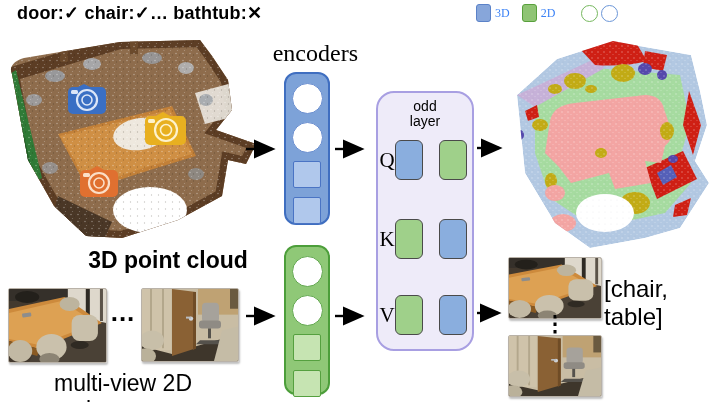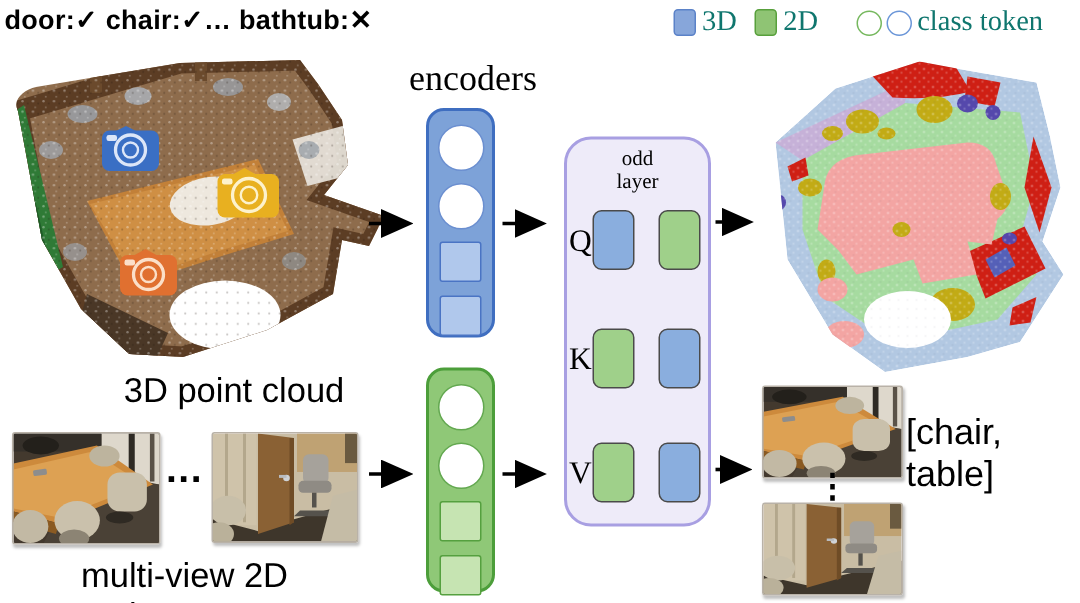--- a/index.html
+++ b/index.html
@@ -1,59 +1,59 @@
 <!DOCTYPE html>
 <html><head>
 <meta charset="utf-8">
 <style>
   html,body { margin:0; padding:0; background:#fff; }
   .fig { position:relative; width:720px; height:402px; background:#fff; overflow:hidden;
          font-family:"Liberation Sans", sans-serif; }
 
   
-  .pred-text { position:absolute; left:3px; top:2px; font-weight:bold; font-size:18px;
+  .pred-text { position:absolute; left:17px; top:2px; font-weight:bold; font-size:18px;
                color:#000; letter-spacing:.2px; }
 
   
-  .legend { position:absolute; left:449px; top:4px; display:flex; align-items:center;
-            font-family:"Liberation Serif", serif; font-size:19px; color:#0f766e; }
+  .legend { position:absolute; left:476px; top:4px; display:flex; align-items:center;
+            font-family:"Liberation Serif", serif; font-size:12px; color:#3b82f6; }
   .legend .sq { display:inline-block; width:13px; height:16px; border-radius:3px; margin-right:2px; }
   .legend .sq.blue  { background:#87a6da; border:1.5px solid #5b82c8; }
   .legend .sq.green { background:#8fc474; border:1.5px solid #58a03c; }
   .legend .circ { display:inline-block; width:15px; height:15px; border-radius:50%; background:#fff; }
   .legend .circ.greenc { border:1.8px solid #76b85e; margin-left:14px; }
   .legend .circ.bluec  { border:1.8px solid #6b96d8; margin-left:3px; margin-right:1px; }
   .legend .ltxt { margin-right:12px; margin-left:2px; }
   .legend .ltxt:last-child { margin-right:0; }
 
   
   .cap { position:absolute; color:#000; text-align:center; }
   .enc-title { left:258px; top:40px; width:100px; font-family:"Liberation Serif",serif; font-size:24px;text-align:right; }
   .dec-title { left:374px; top:57px; width:102px; font-family:"Liberation Serif",serif; font-size:23px; }
-  .pc-label  { left:76px;  top:247px; width:160px; font-size:23px; }
+  .pc-label  { left:88px;  top:247px; width:160px; font-size:23px;font-weight:bold; }
   .mv-label  { left:18px;  top:370px; width:210px; font-size:23px; }
 
   
   .enc { position:absolute; left:284px; width:46px; border-radius:12px;
          display:flex; flex-direction:column; align-items:center; box-sizing:border-box; padding-top:9px; }
   .enc-blue  { top:72px;  height:153px; background:#7da2d8; border:2.5px solid #3f6ec0; }
   .enc-green { top:245px; height:150px; background:#8fc877; border:2.5px solid #4c9e3a; }
   .tok { flex:0 0 auto; }
   .tok.circle { width:29px; height:29px; border-radius:50%; background:#fff; margin-bottom:8px; }
   .enc-blue  .tok.circle { border:1.5px solid #6b8fd0; }
   .enc-green .tok.circle { border:1.5px solid #63a850; }
   .tok.sq { width:26px; height:25px; border-radius:2px; margin-bottom:9px; }
   .enc-blue  .tok.sq { background:#b0c8ec; border:1.5px solid #4a74c4; }
   .enc-green .tok.sq { background:#c6e4b2; border:1.5px solid #55a03f; }
 
   
   .dec-box { position:absolute; left:376px; top:91px; width:98px; height:260px;
              background:#eeebf9; border:2px solid #a89fe2; border-radius:18px; box-sizing:border-box; }
   .dec-cols { position:absolute; top:6px; left:0; width:100%; display:flex; justify-content:center; gap:8px; }
-  .dec-cols span { width:40px; text-align:center; font-size:14px; line-height:15px; color:#000;font-family:Liberation Serif, serif; }
+  .dec-cols span { width:40px; text-align:center; font-size:14px; line-height:15px; color:#000; }
   .dec-row { position:absolute; left:0; width:100%; height:40px; }
   .dec-row .rlabel { position:absolute; left:0; width:18px; text-align:center;
                      font-family:"Liberation Serif",serif; font-size:21px; line-height:40px; color:#000; }
   .cell { position:absolute; top:0; width:28px; height:40px; border-radius:6px; border:1.4px solid #4a4a4a; box-sizing:border-box; }
   .cell.odd { left:17px; } .cell.even { left:61px; }
   .cell.c3d { background:#8aaede; } .cell.c2d { background:#9fd08a; }
   .row-q { top:47px; } .row-k { top:126px; } .row-v { top:202px; }
 
   
   .photo { position:absolute; border:1px solid #b9b2a8; border-radius:2px; box-shadow:1px 2px 2px rgba(0,0,0,.25); }
@@ -118,21 +118,20 @@
 
   <div class="pred-text">door:✓ chair:✓… bathtub:✕</div>
 
   <div class="legend">
     <span class="sq blue"></span>
     <span class="ltxt">3D</span>
     <span class="sq green"></span>
     <span class="ltxt">2D</span>
     <span class="circ greenc"></span>
     <span class="circ bluec"></span>
-    <span class="ltxt">class token</span>
   </div>
 
   <svg class="cloud" style="position:absolute;left:0;top:38px" width="258" height="215" viewBox="0 0 258 215">
     <defs>
       <clipPath id="roomclip">
         <path d="M12,36 C8,28 16,22 24,20 L120,4 L200,2 L212,18 L228,42 L232,72 L216,92 L256,106 L246,126 L228,122 L222,158 L178,182 L122,200 L86,198 L54,168 L28,122 Z"></path>
       </clipPath>
       <pattern id="specks" width="7" height="7" patternUnits="userSpaceOnUse">
         <circle cx="1" cy="1.5" r="0.8" fill="rgba(255,255,255,0.35)"></circle>
         <circle cx="4.5" cy="3" r="0.7" fill="rgba(30,20,10,0.25)"></circle>

